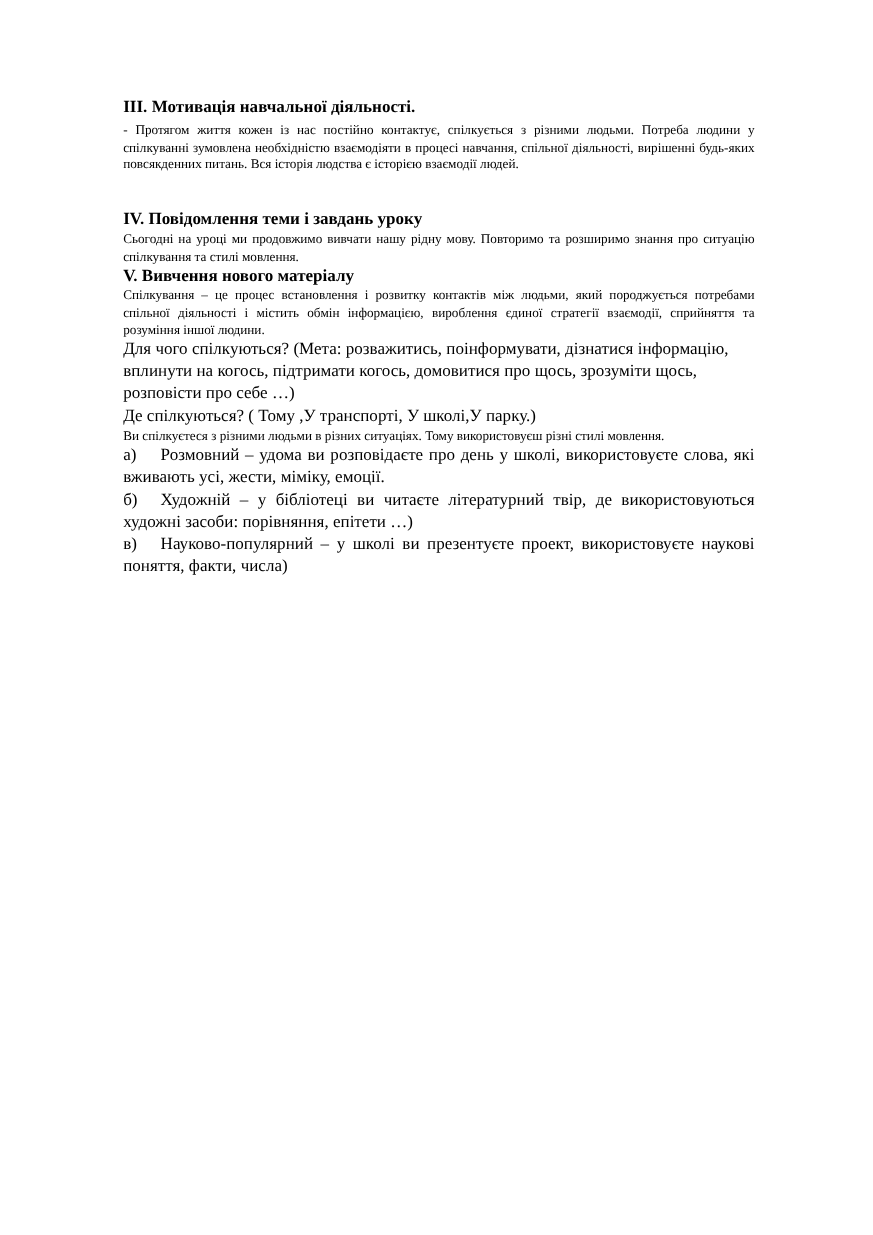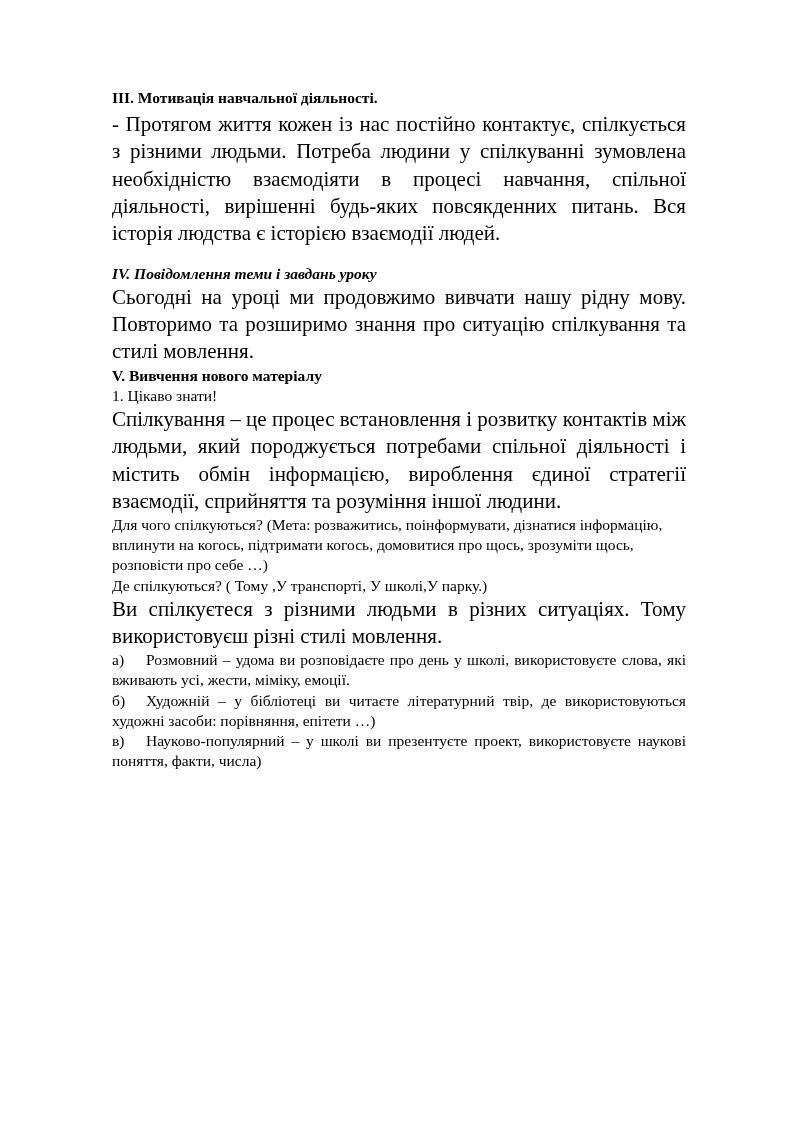--- a/index.html
+++ b/index.html
@@ -32,41 +32,41 @@
 
   .heading {
     font-size: 15.5px;
     font-weight: bold;
     line-height: 1.30;
     text-align: left;
     margin: 0;
   }
 
   .para {
-    font-size: 21px;
+    font-size: 12px;
     font-weight: normal;
     line-height: 1.30;
     text-align: justify;
     text-justify: inter-word;
     margin: 0;
   }
 
   .para-left {
     font-size: 15.5px;
     font-weight: normal;
     line-height: 1.30;
     text-align: left;
     margin: 0;
   }
 
   
   .gap-0   { margin-top: 0; }
   .gap-xs  { margin-top: 3px; }
   .gap-md  { }
-  .gap-lg  { margin-top: 16px; font-style: italic; }
+  .gap-lg  { margin-top: 32px; }
 
   
   .list-item {
     font-size: 15.5px;
     line-height: 1.30;
     text-align: justify;
     text-justify: inter-word;
     margin: 0;
   }
 
@@ -84,21 +84,20 @@
     <p class="heading gap-0">III. Мотивація навчальної діяльності.</p>
 
     <p class="para gap-xs">- Протягом життя кожен із нас постійно контактує, спілкується з різними людьми. Потреба людини у спілкуванні зумовлена необхідністю взаємодіяти в процесі навчання, спільної діяльності, вирішенні будь-яких повсякденних питань. Вся історія людства є історією взаємодії людей.</p>
 
     <p class="heading gap-lg">IV. Повідомлення теми і завдань уроку</p>
 
     <p class="para gap-md">Сьогодні на уроці ми продовжимо вивчати нашу рідну мову. Повторимо та розширимо знання про ситуацію спілкування та стилі мовлення.</p>
 
     <p class="heading gap-md">V. Вивчення нового матеріалу</p>
 
-    <p class="para-left gap-md">1. Цікаво знати!</p>
 
     <p class="para gap-md">Спілкування – це процес встановлення і розвитку контактів між людьми, який породжується потребами спільної діяльності і містить обмін інформацією, вироблення єдиної стратегії взаємодії, сприйняття та розуміння іншої людини.</p>
 
 
 
 
     <p class="para-left gap-md">Для чого спілкуються? (Мета: розважитись, поінформувати,  дізнатися інформацію, вплинути на когось, підтримати когось, домовитися про щось, зрозуміти щось, розповісти про себе …)</p>
 
     <p class="para-left gap-md">Де спілкуються? ( Тому ,У транспорті, У школі,У парку.)</p>
 

